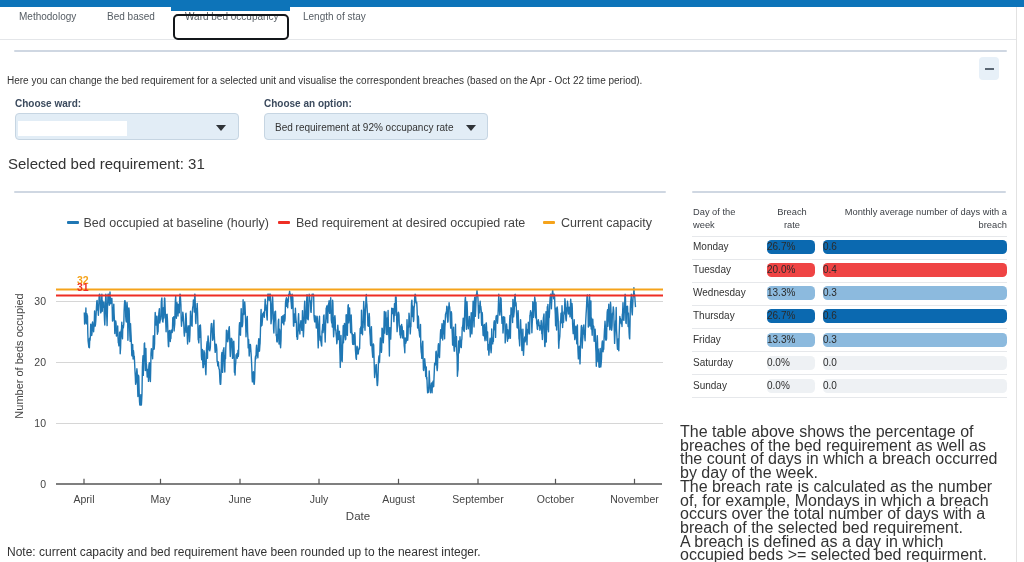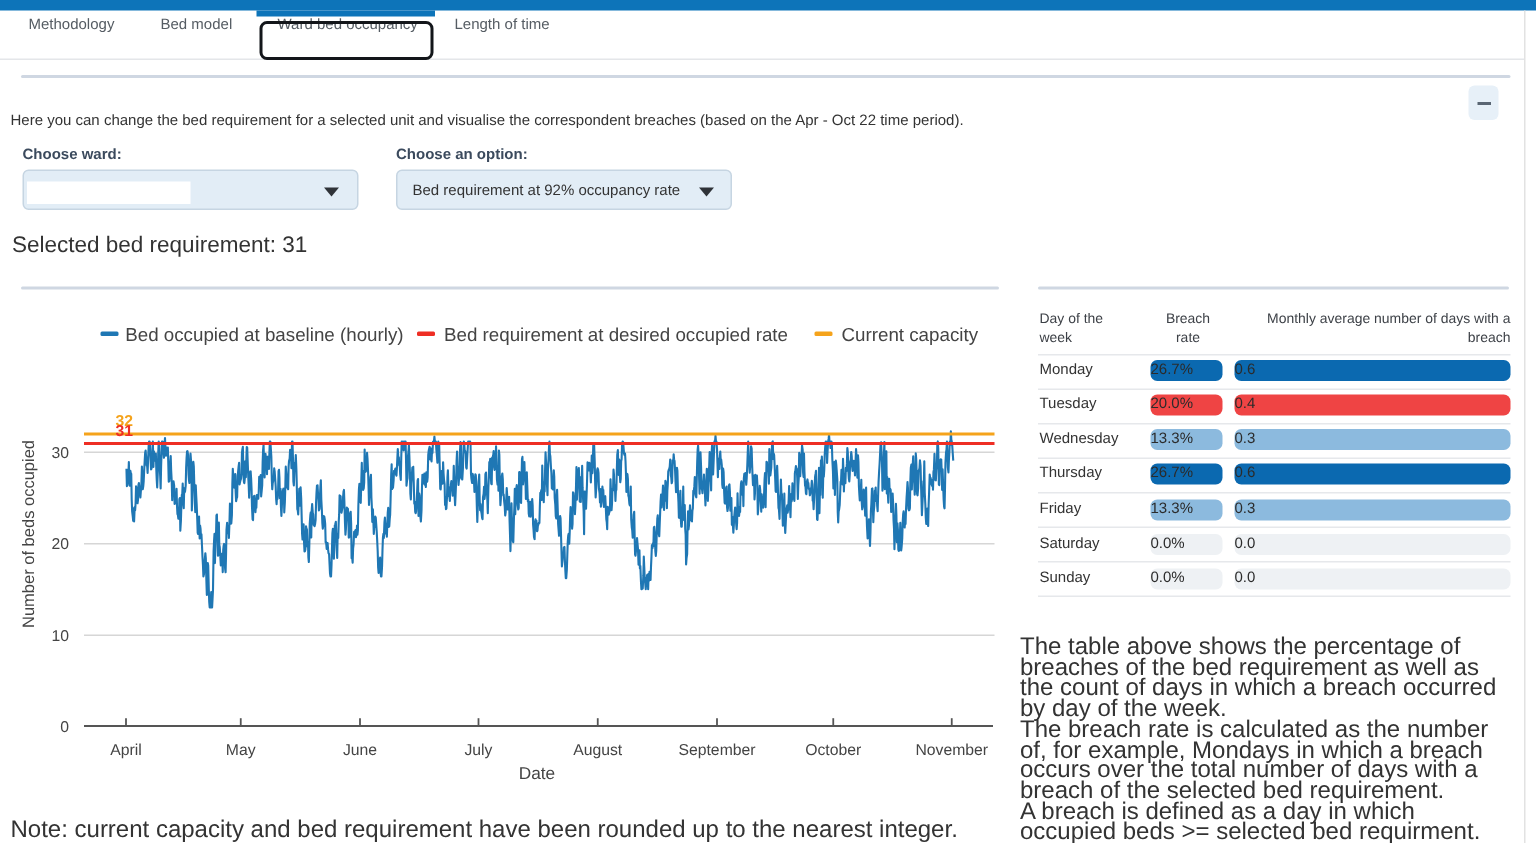--- a/index.html
+++ b/index.html
@@ -24,33 +24,33 @@
 .trow{position:absolute;left:692px;width:315px;height:1px;background:#e6e8eb}
 .tday{position:absolute;left:693px;font-size:10px;color:#333}
 .pill{position:absolute;height:14px;border-radius:4.5px;font-size:10px;color:#2b2b2b;line-height:14px}
 .p1{left:767px;width:48px}
 .p2{left:823px;width:184px}
 .dark{background:#0b69b0}
 .med{background:#ef4444}
 .light{background:#8cbade}
 .zero{background:#eef1f4}
 .expl{position:absolute;left:680px;top:425px;width:324px;font-size:16px;color:#333;line-height:13.7px}
-.note{position:absolute;left:7px;top:545px;font-size:16px;color:#333}
+.note{position:absolute;left:7px;top:545px;font-size:12px;color:#333}
 .vline{position:absolute;left:1016px;top:7px;width:1px;height:555px;background:#e2e2e2}
 .tick{font-size:10.5px;fill:#444;font-family:"Liberation Sans",sans-serif}
 .tick2{font-size:11.5px;fill:#444;font-family:"Liberation Sans",sans-serif}
 </style></head>
 <body>
 <div class="topbar"></div>
 <div class="tabind"></div>
 <div class="tabborder"></div>
 <span class="tab" style="left:19px">Methodology</span>
-<span class="tab" style="left:107px">Bed model</span>
+<span class="tab" style="left:107px">Bed based</span>
 <span class="tab" style="left:185px">Ward bed occupancy</span>
-<span class="tab" style="left:303px">Length of time</span>
+<span class="tab" style="left:303px">Length of stay</span>
 <div class="selbox"></div>
 <div class="hr" style="left:14px;top:50px;width:993px"></div>
 <div class="minus">
     <i></i>
   </div>
 <div class="desc">Here you can change the bed requirement for a selected unit and visualise the correspondent breaches (based on the Apr - Oct 22 time period).</div>
 <div class="biglab" style="left:15px">Choose ward:</div>
 <div class="biglab" style="left:264px">Choose an option:</div>
 <div class="dd" style="left:15px">
   <div style="position:absolute;left:2px;top:7px;width:109px;height:15px;background:#fff"></div>

